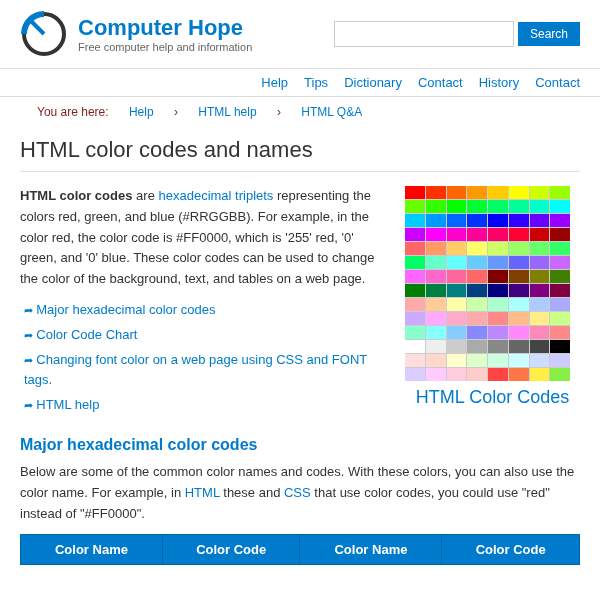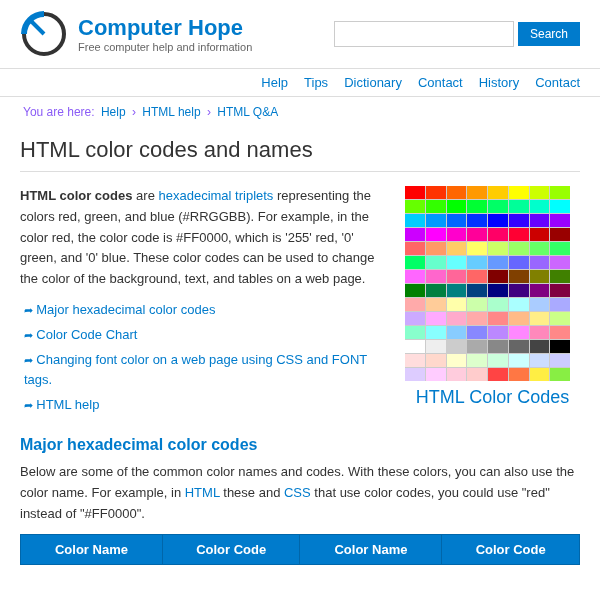--- a/index.html
+++ b/index.html
@@ -44,21 +44,21 @@
       color: #007bcc; text-decoration: none; font-size: 13px;
     }
 
     
     #breadcrumb {
       padding: 8px 20px;
       font-size: 12px;
       color: #666;
     }
     #breadcrumb a { color: #007bcc; text-decoration: none; }
-    #breadcrumb span { color: #8b5cf6; margin: 0 3px; }
+    #breadcrumb span { color: #7f1d1d; margin: 0 17px; }
 
     
     #main { padding: 10px 20px; }
 
     #page-title {
       font-size: 22px; font-weight: normal; color: #333; margin-bottom: 14px;
       border-bottom: 1px solid #ddd; padding-bottom: 8px;
     }
 
     #intro-section {

